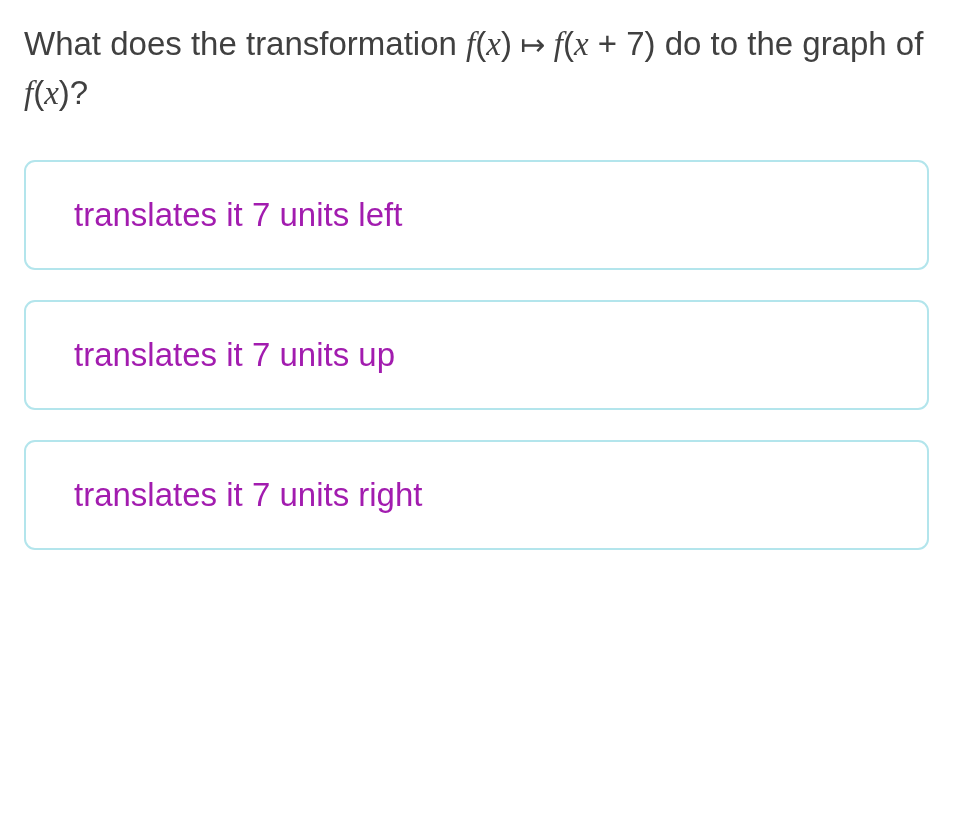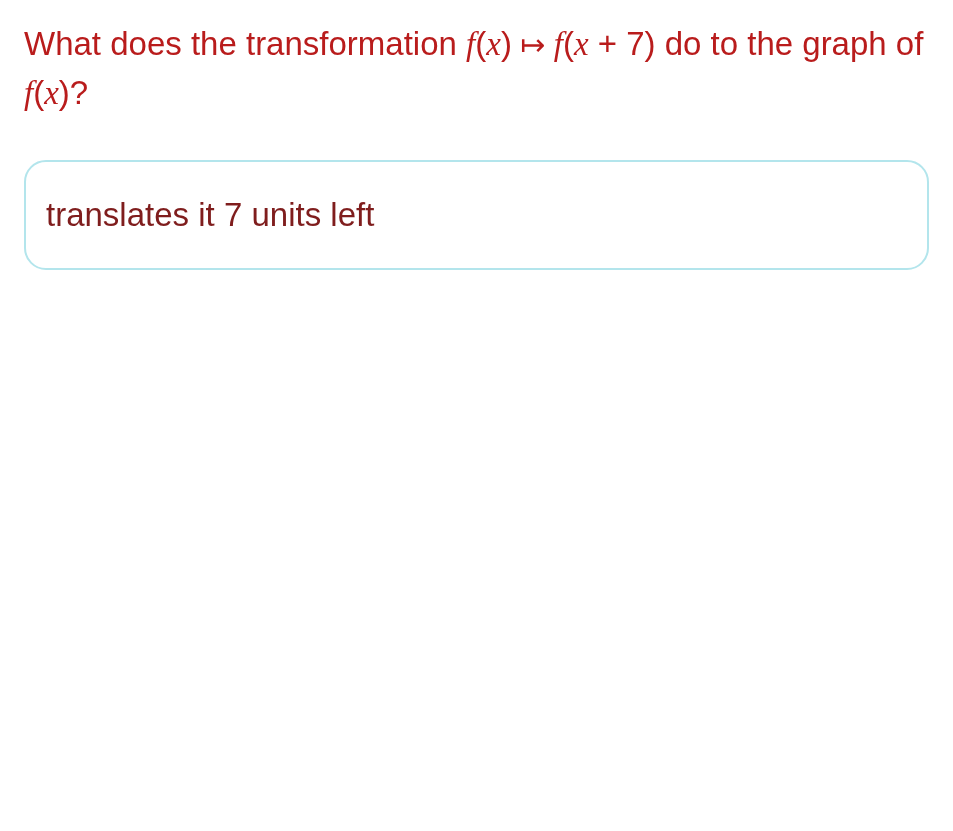--- a/index.html
+++ b/index.html
@@ -9,54 +9,60 @@
   }
   body {
     font-family: Verdana, Geneva, sans-serif;
     background: #ffffff;
     width: 953px;
     height: 831px;
     padding: 20px 24px;
   }
   .question {
     font-size: 33px;
-    color: #b91c1c;
+    color: #404040;
     line-height: 1.45;
     margin-bottom: 42px;
   }
   .question .math {
     font-style: italic;
     font-family: Georgia, 'Times New Roman', serif;
   }
   .question .arrow {
     font-style: normal;
     font-size: 30px;
   }
   .options {
     display: flex;
     flex-direction: column;
     gap: 30px;
   }
   .option {
     border: 2px solid #b3e5ec;
-    border-radius: 22px;
-    padding: 34px 20px;
+    border-radius: 11px;
+    padding: 34px 48px;
     font-size: 33px;
-    color: #7f1d1d;
+    color: #a21caf;
     cursor: pointer;
     background: #ffffff;
     text-align: left;
     font-family: Verdana, Geneva, sans-serif;
     width: 100%;
   }
 </style>
 </head>
 <body>
 
 <div class="question">
   <span>What does the transformation </span><span class="math">f</span><span>(</span><span class="math">x</span><span>)</span><span class="arrow"> ↦ </span><span class="math">f</span><span>(</span><span class="math">x</span><span>&nbsp;+&nbsp;7</span><span>)</span><span> do to the graph of </span><span class="math">f</span><span>(</span><span class="math">x</span><span>)</span><span>?</span>
 </div>
 
 <div class="options">
   <button class="option">
     <span>translates it 7 units left</span>
   </button>
+  <button class="option">
+    <span>translates it 7 units up</span>
+  </button>
+  <button class="option">
+    <span>translates it 7 units right</span>
+  </button>
 </div>
 
 </body></html>

